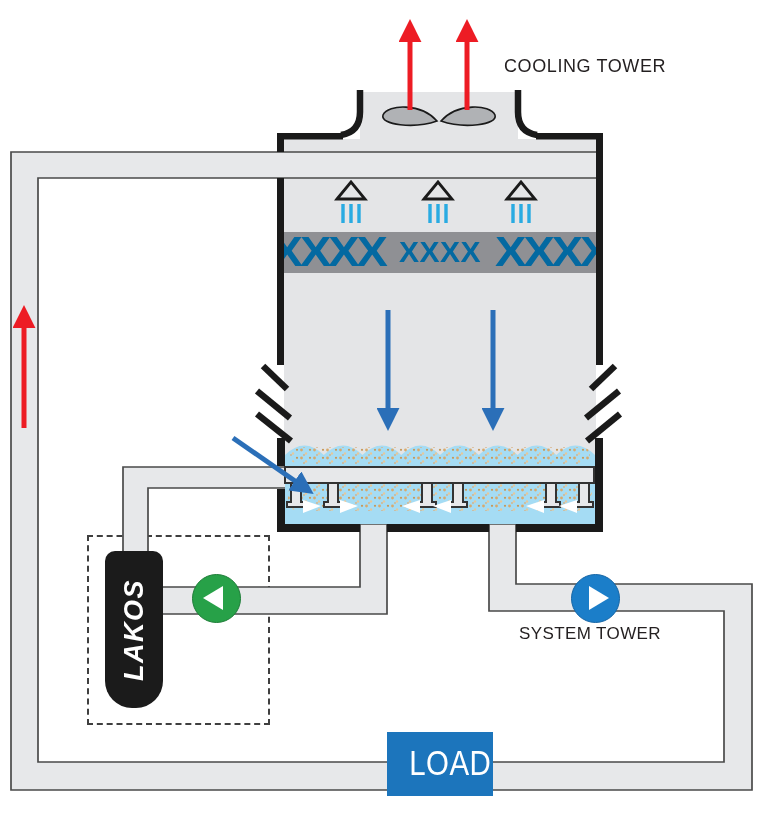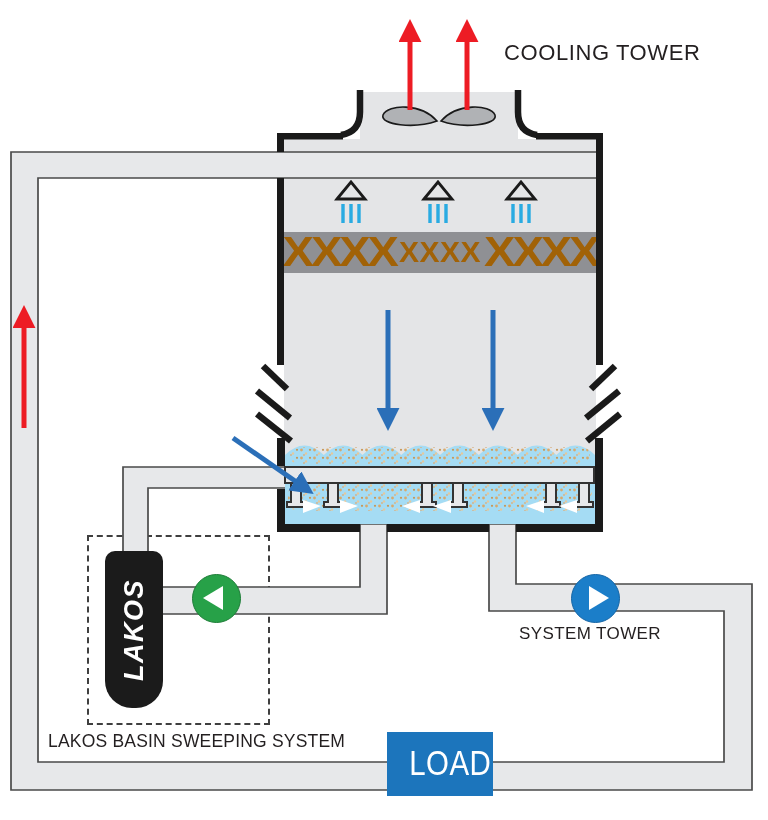--- a/index.html
+++ b/index.html
@@ -42,30 +42,30 @@
   
   #load-box{
     left:387px;top:732px;width:106px;height:64px;background:#1c75bc;
     display:flex;align-items:center;justify-content:flex-end;
   }
   #load-box span{
     color:#ffffff;font-size:31px;letter-spacing:.5px;
     transform:scale(.95,1.12);
   }
   
-  #cooling-tower-label{left:504px;top:40px;font-size:22px;letter-spacing:.6px;}
+  #cooling-tower-label{left:504px;top:56px;font-size:18px;letter-spacing:.6px;}
   #hydro-label{left:78px;top:385px;width:184px;text-align:center;
     font-size:16.5px;line-height:22px;}
   #system-pump-label{left:518px;top:624px;width:144px;text-align:center;font-size:17px;}
   #lakos-system-label{left:48px;top:731px;font-size:17.5px;letter-spacing:.2px;}
   
   #fill-band-text{
     left:284px;top:231px;width:312px;height:41px;
-    display:flex;align-items:center;justify-content:center;gap:1px;
-    color:#a16207;overflow:hidden;text-align:right;
+    display:flex;align-items:center;justify-content:center;gap:12px;
+    color:#0369a1;overflow:hidden;text-align:right;
   }
   #fill-band-text .xxxx{
     font-size:47px;font-weight:bold;letter-spacing:-3px;
     transform:scaleY(.9);line-height:41px;
   }
   #fill-band-text .fill{
     font-size:30px;font-weight:bold;letter-spacing:.5px;padding:0 2px;
   }
 </style>
 </head>
@@ -211,15 +211,14 @@
   <div class="abs pump" id="system-pump">
     <div class="tri"></div>
   </div>
 
   <div class="abs" id="load-box">
     <span>LOAD</span>
   </div>
 
   <div class="abs label" id="cooling-tower-label">COOLING TOWER</div>
   <div class="abs label" id="system-pump-label">SYSTEM TOWER</div>
-  <div class="abs label" id="lakos-system-label">LAKOS BASIN SWEEPING SYSTEM</div>
 
 </div>
 
 </body></html>

